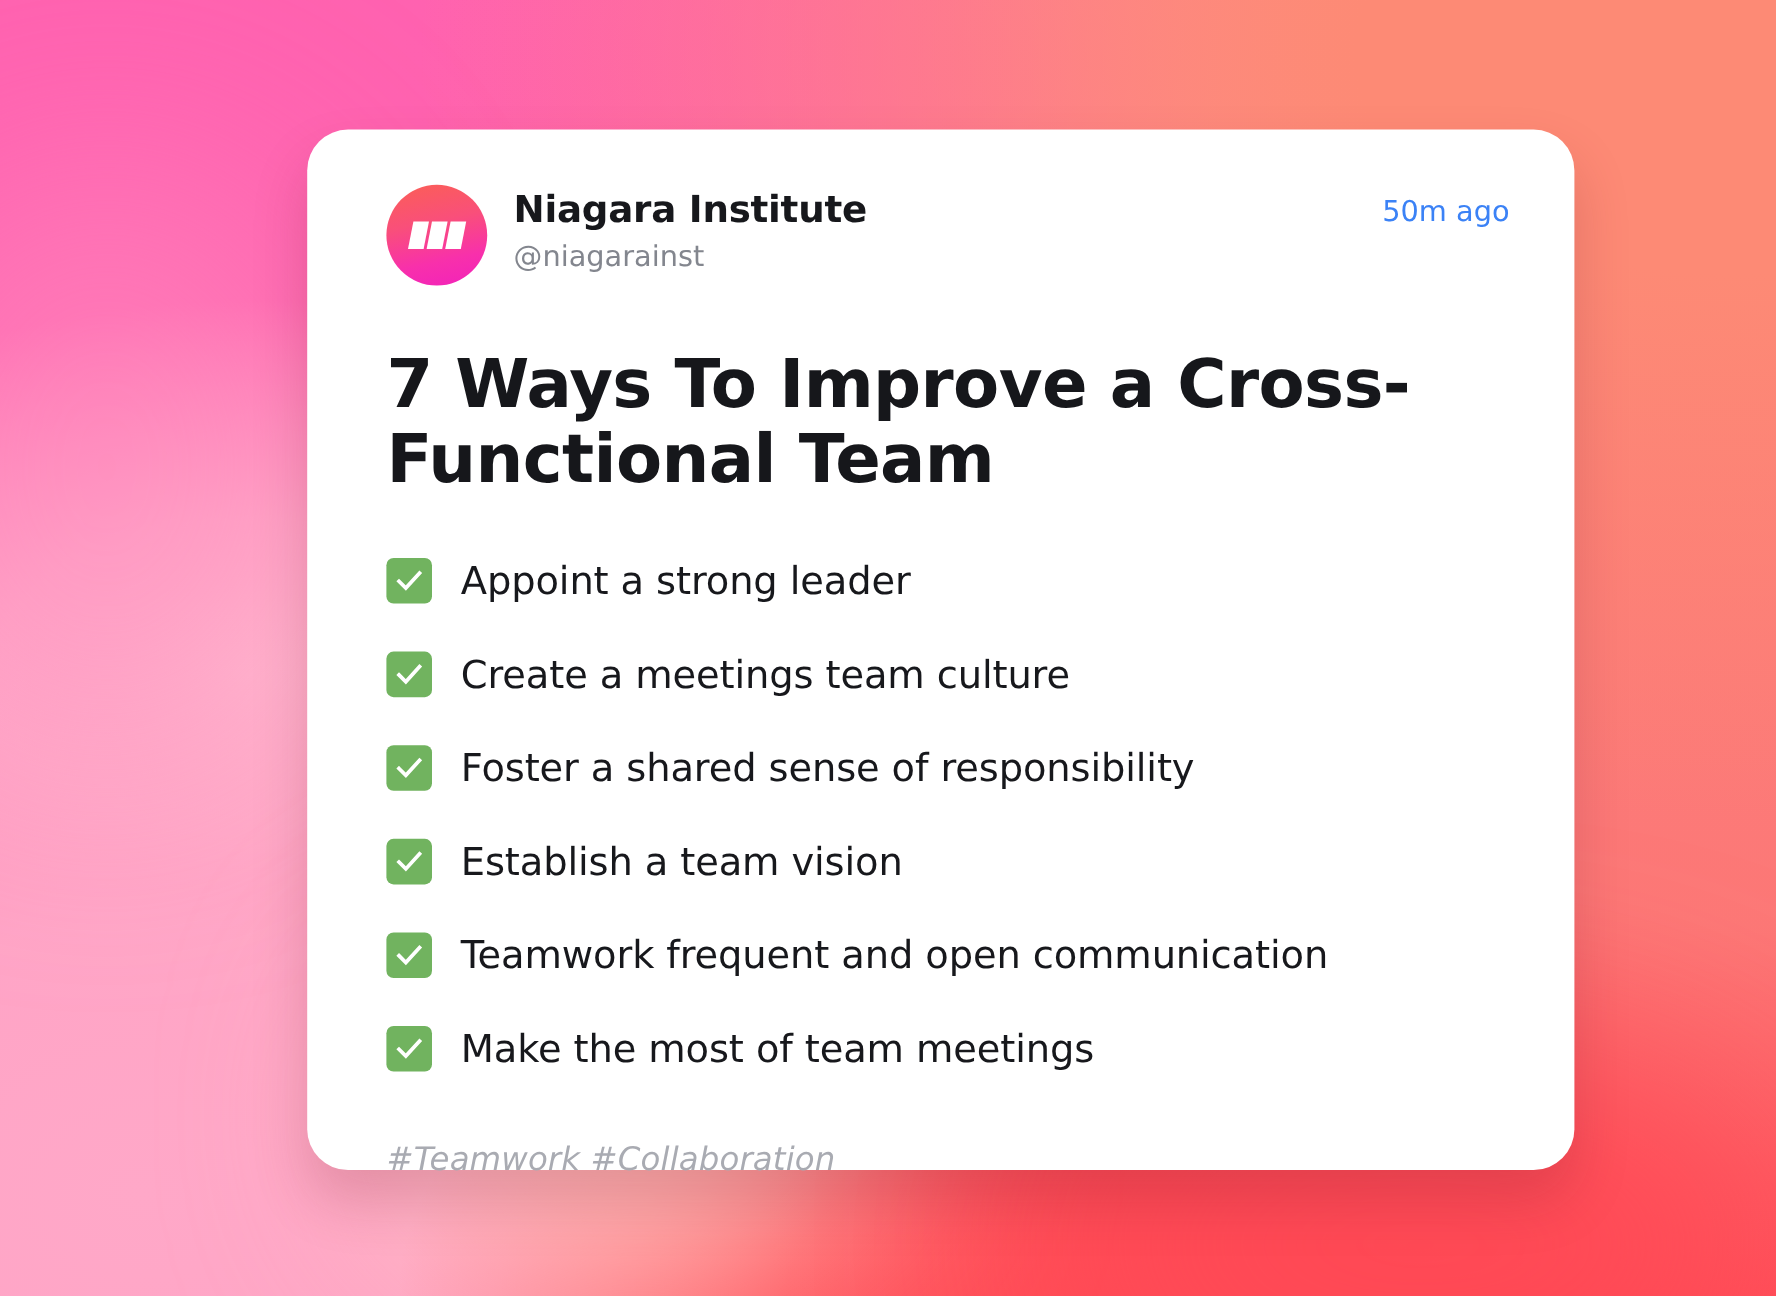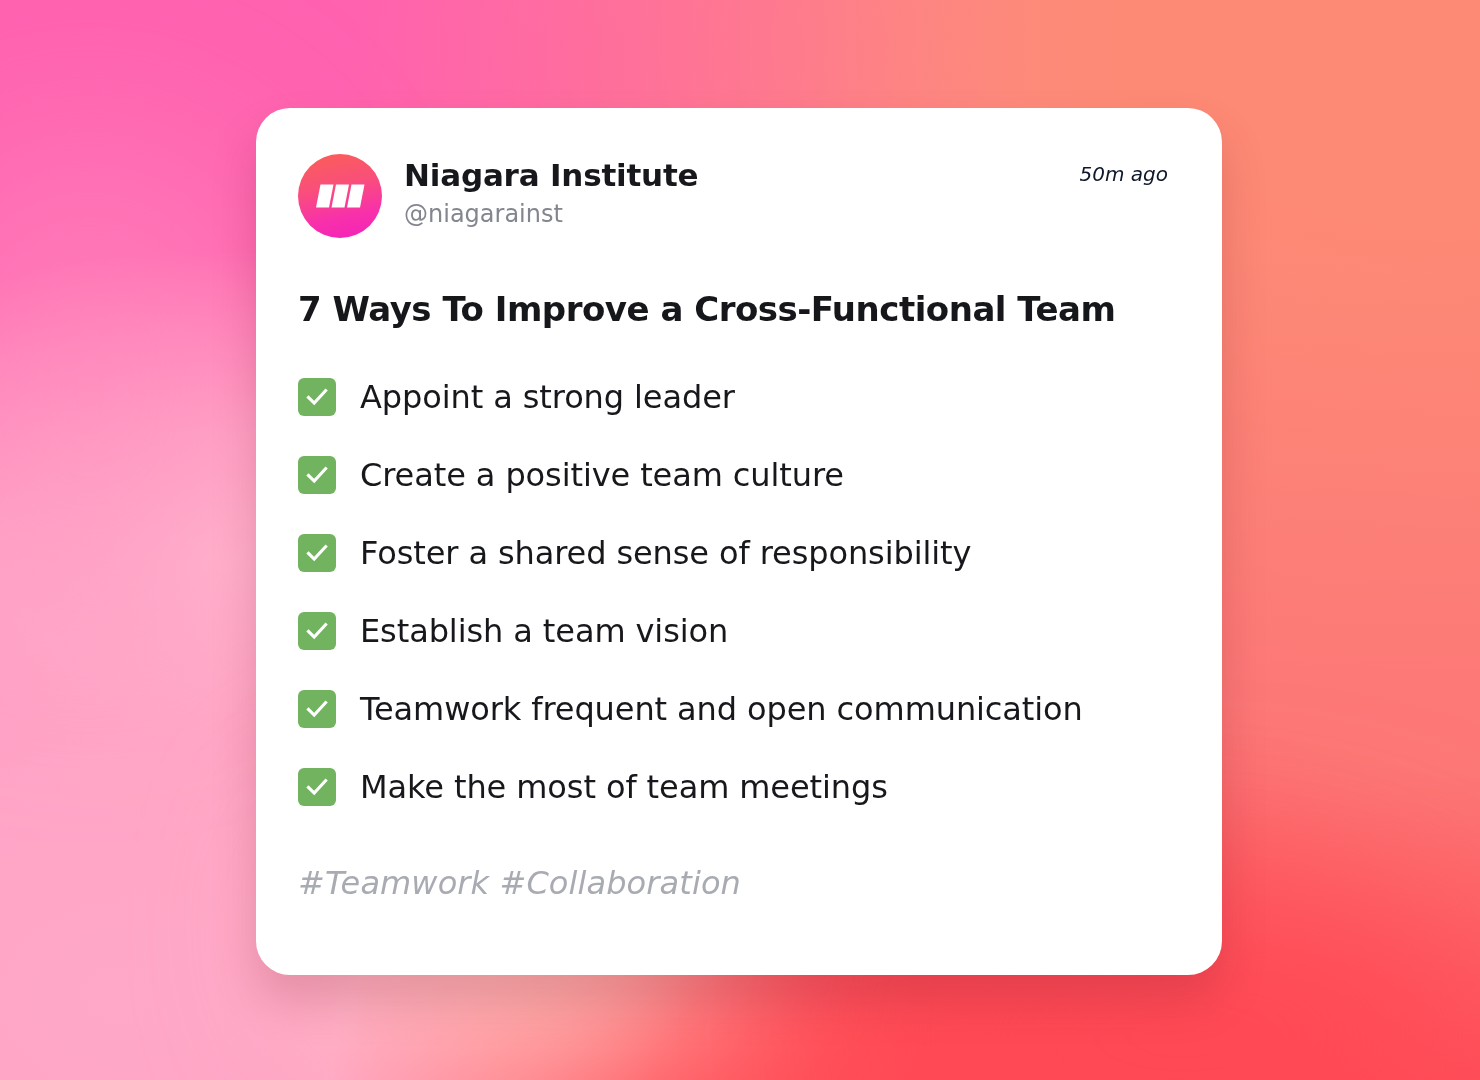--- a/index.html
+++ b/index.html
@@ -54,26 +54,26 @@
     width: 420px; height: 520px;
     background: rgba(255,140,190,0.55);
     transform: translate(-50%,-50%);
   }
 
   
   #card {
     position: absolute;
     left: 256px;
     top: 108px;
-    width: 966px;
+    width: 1056px;
     height: 867px;
     background: #ffffff;
     border-radius: 34px;
     box-shadow: 0 26px 46px rgba(120, 20, 40, 0.20);
-    padding: 44px 52px 0 42px;
+    padding: 44px 52px 0 66px;
   }
 
   
   .card-header {
     display: flex;
     align-items: flex-start;
     gap: 22px;
     position: relative;
   }
 
@@ -100,29 +100,28 @@
   .account-handle {
     font-size: 24px;
     color: #83868e;
     line-height: 1.25;
     margin-top: 6px;
   }
   .timestamp {
     position: absolute;
     right: 2px;
     top: 10px;
-    font-size: 20px;
-    color: #0f172a;
-    font-style: italic;
+    font-size: 24px;
+    color: #3b82f6;
   }
 
   
   .post-title {
     margin-top: 52px;
-    font-size: 34px;
+    font-size: 56px;
     font-weight: 700;
     color: #16171b;
     letter-spacing: -0.5px;
     line-height: 1.12;
   }
 
   
   .checklist {
     margin-top: 30px;
     list-style: none;
@@ -147,21 +146,21 @@
   .check-label {
     font-size: 32px;
     color: #17181c;
     line-height: 1.2;
     letter-spacing: -0.1px;
   }
 
   
   .hashtags {
     margin-top: 38px;
-    font-size: 32px;
+    font-size: 27px;
     font-style: italic;
     color: #a9abb2;
     letter-spacing: 0.1px;
   }
 </style>
 </head>
 <body>
 
 <div id="bg-root">
   <div class="blob blob-pink-left"></div>
@@ -210,21 +209,21 @@
       </span>
       <span class="check-label">Appoint a strong leader</span>
     </li>
 
     <li class="check-item">
       <span class="checkbox" style="background: rgb(113, 179, 95);">
         <svg viewBox="0 0 26 26" aria-hidden="true">
           <path d="M4.5 13.4 L10.2 19.1 L21.6 6.6" fill="none" stroke="#ffffff" stroke-width="3.1" stroke-linecap="square" stroke-linejoin="miter"></path>
         </svg>
       </span>
-      <span class="check-label">Create a positive team culture</span>
+      <span class="check-label">Create a meetings team culture</span>
     </li>
 
     <li class="check-item">
       <span class="checkbox" style="background: rgb(113, 179, 95);">
         <svg viewBox="0 0 26 26" aria-hidden="true">
           <path d="M4.5 13.4 L10.2 19.1 L21.6 6.6" fill="none" stroke="#ffffff" stroke-width="3.1" stroke-linecap="square" stroke-linejoin="miter"></path>
         </svg>
       </span>
       <span class="check-label">Foster a shared sense of responsibility</span>
     </li>

